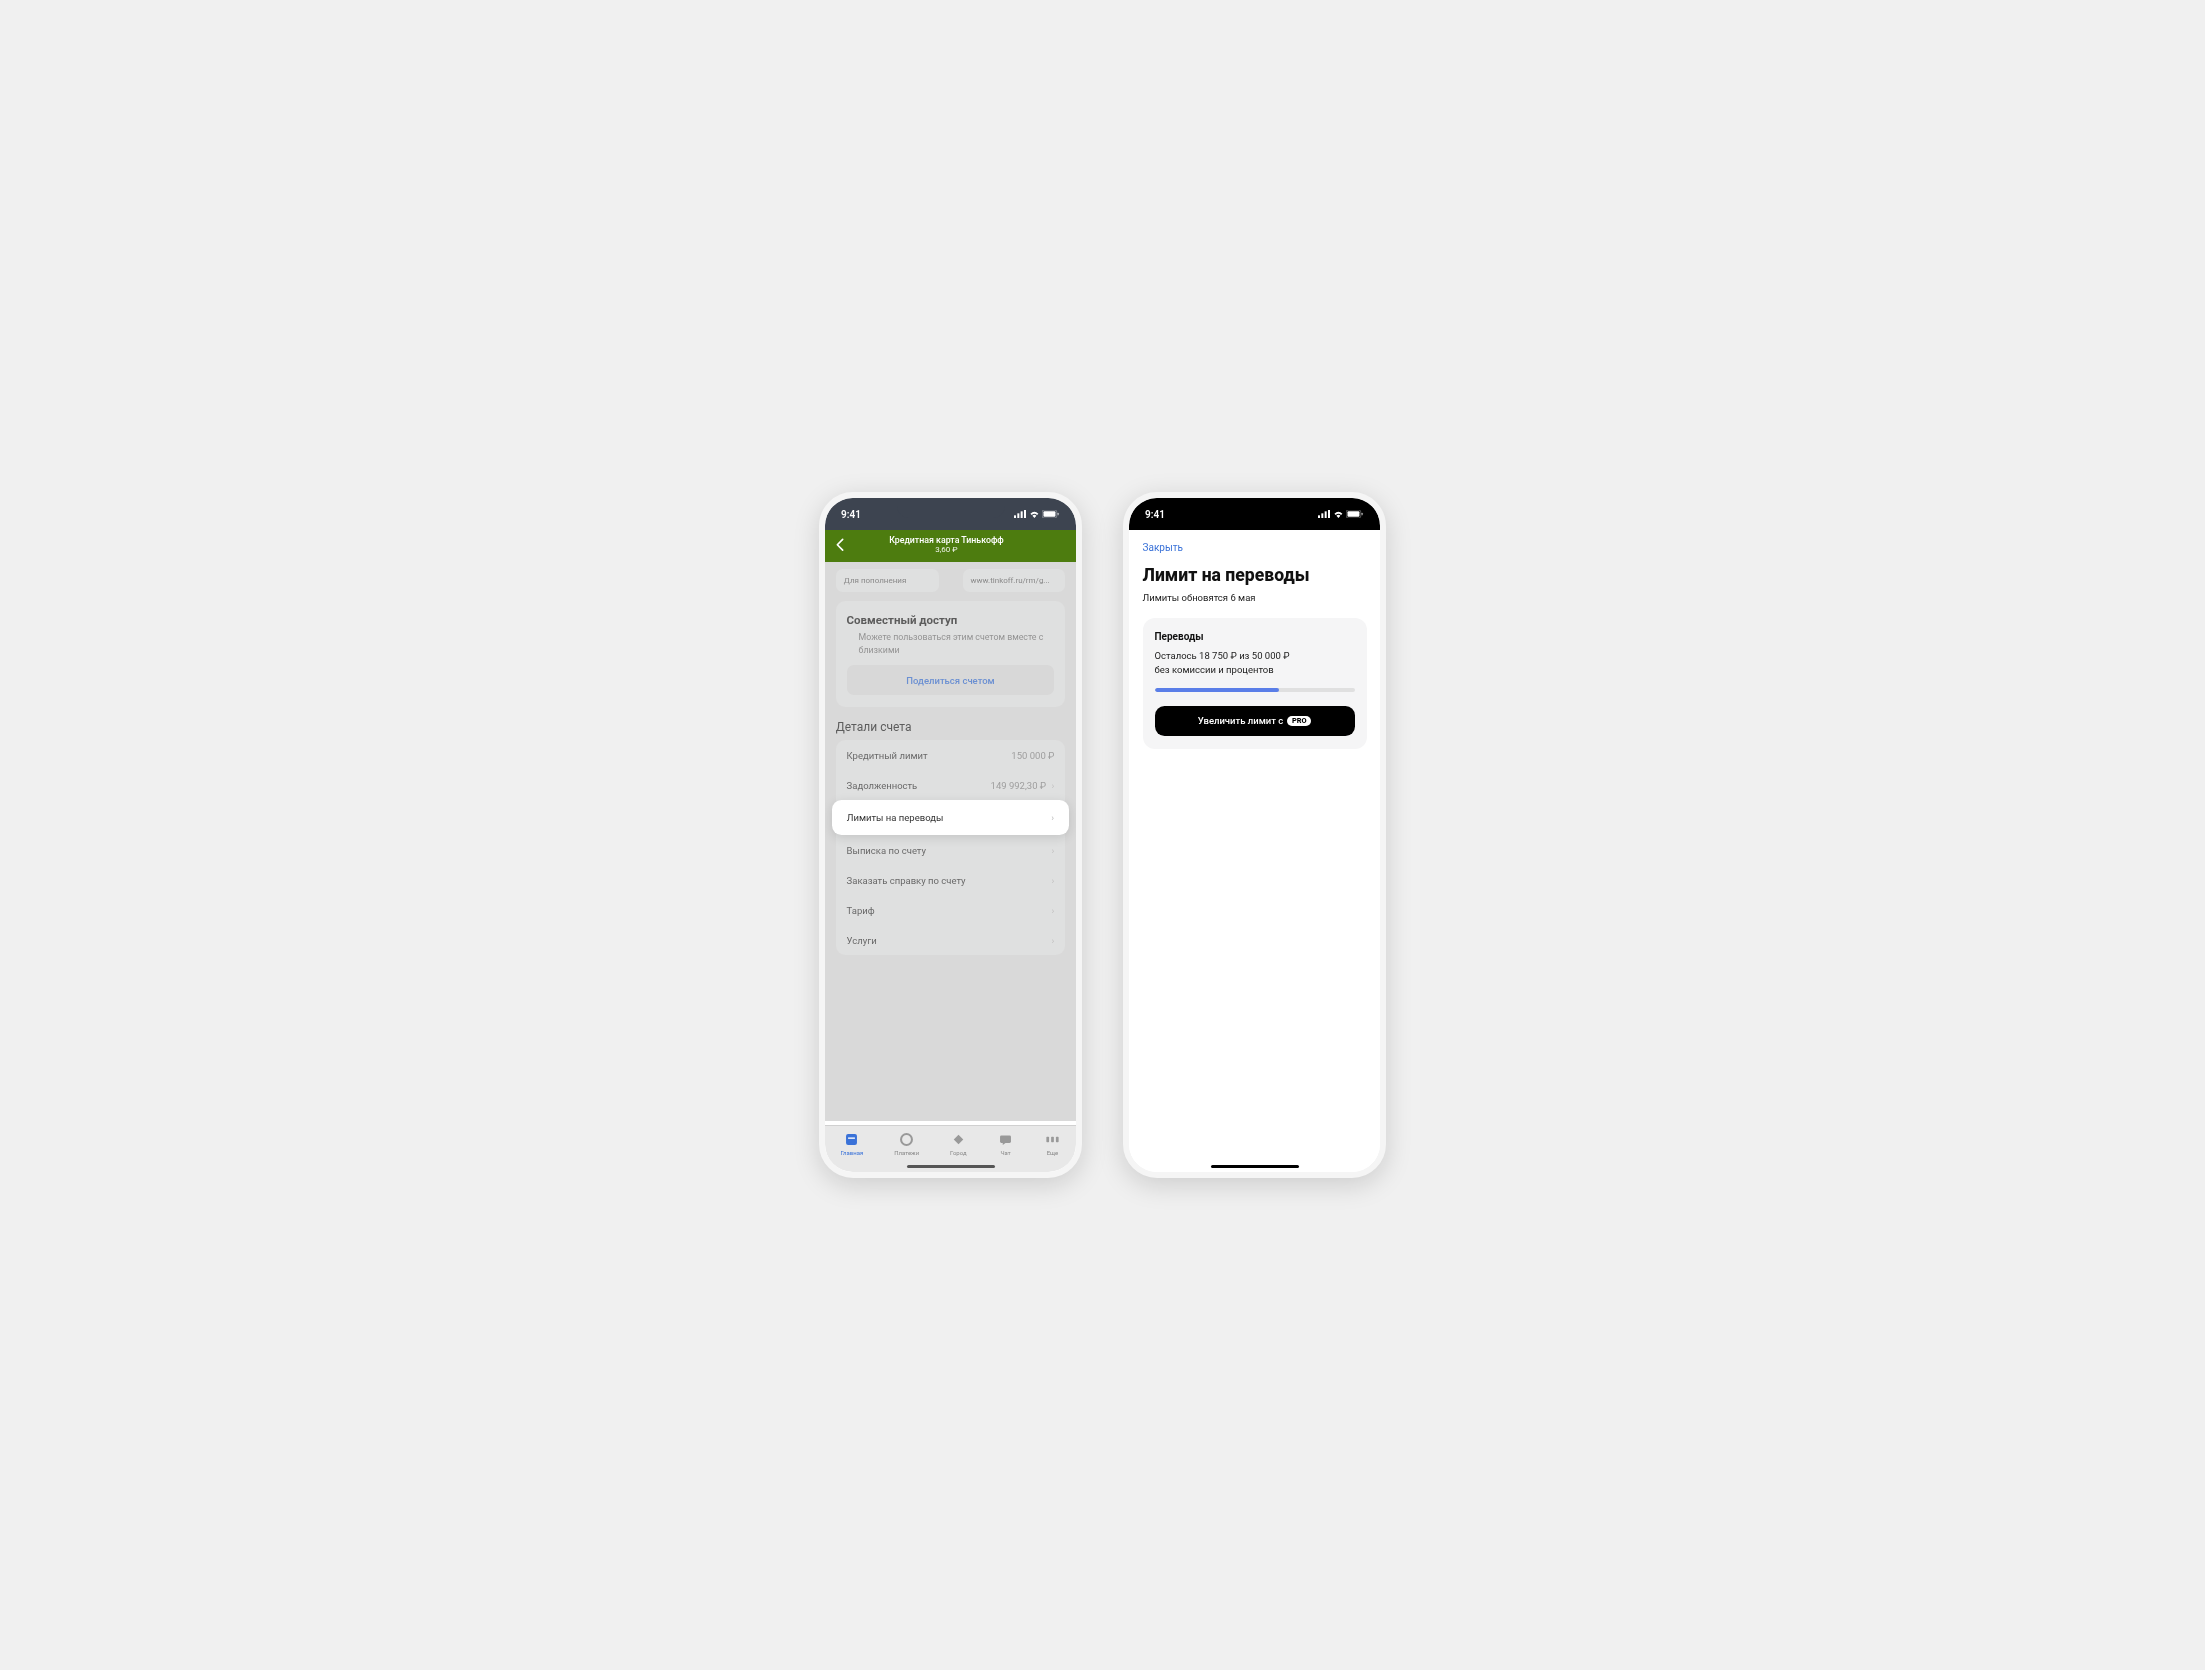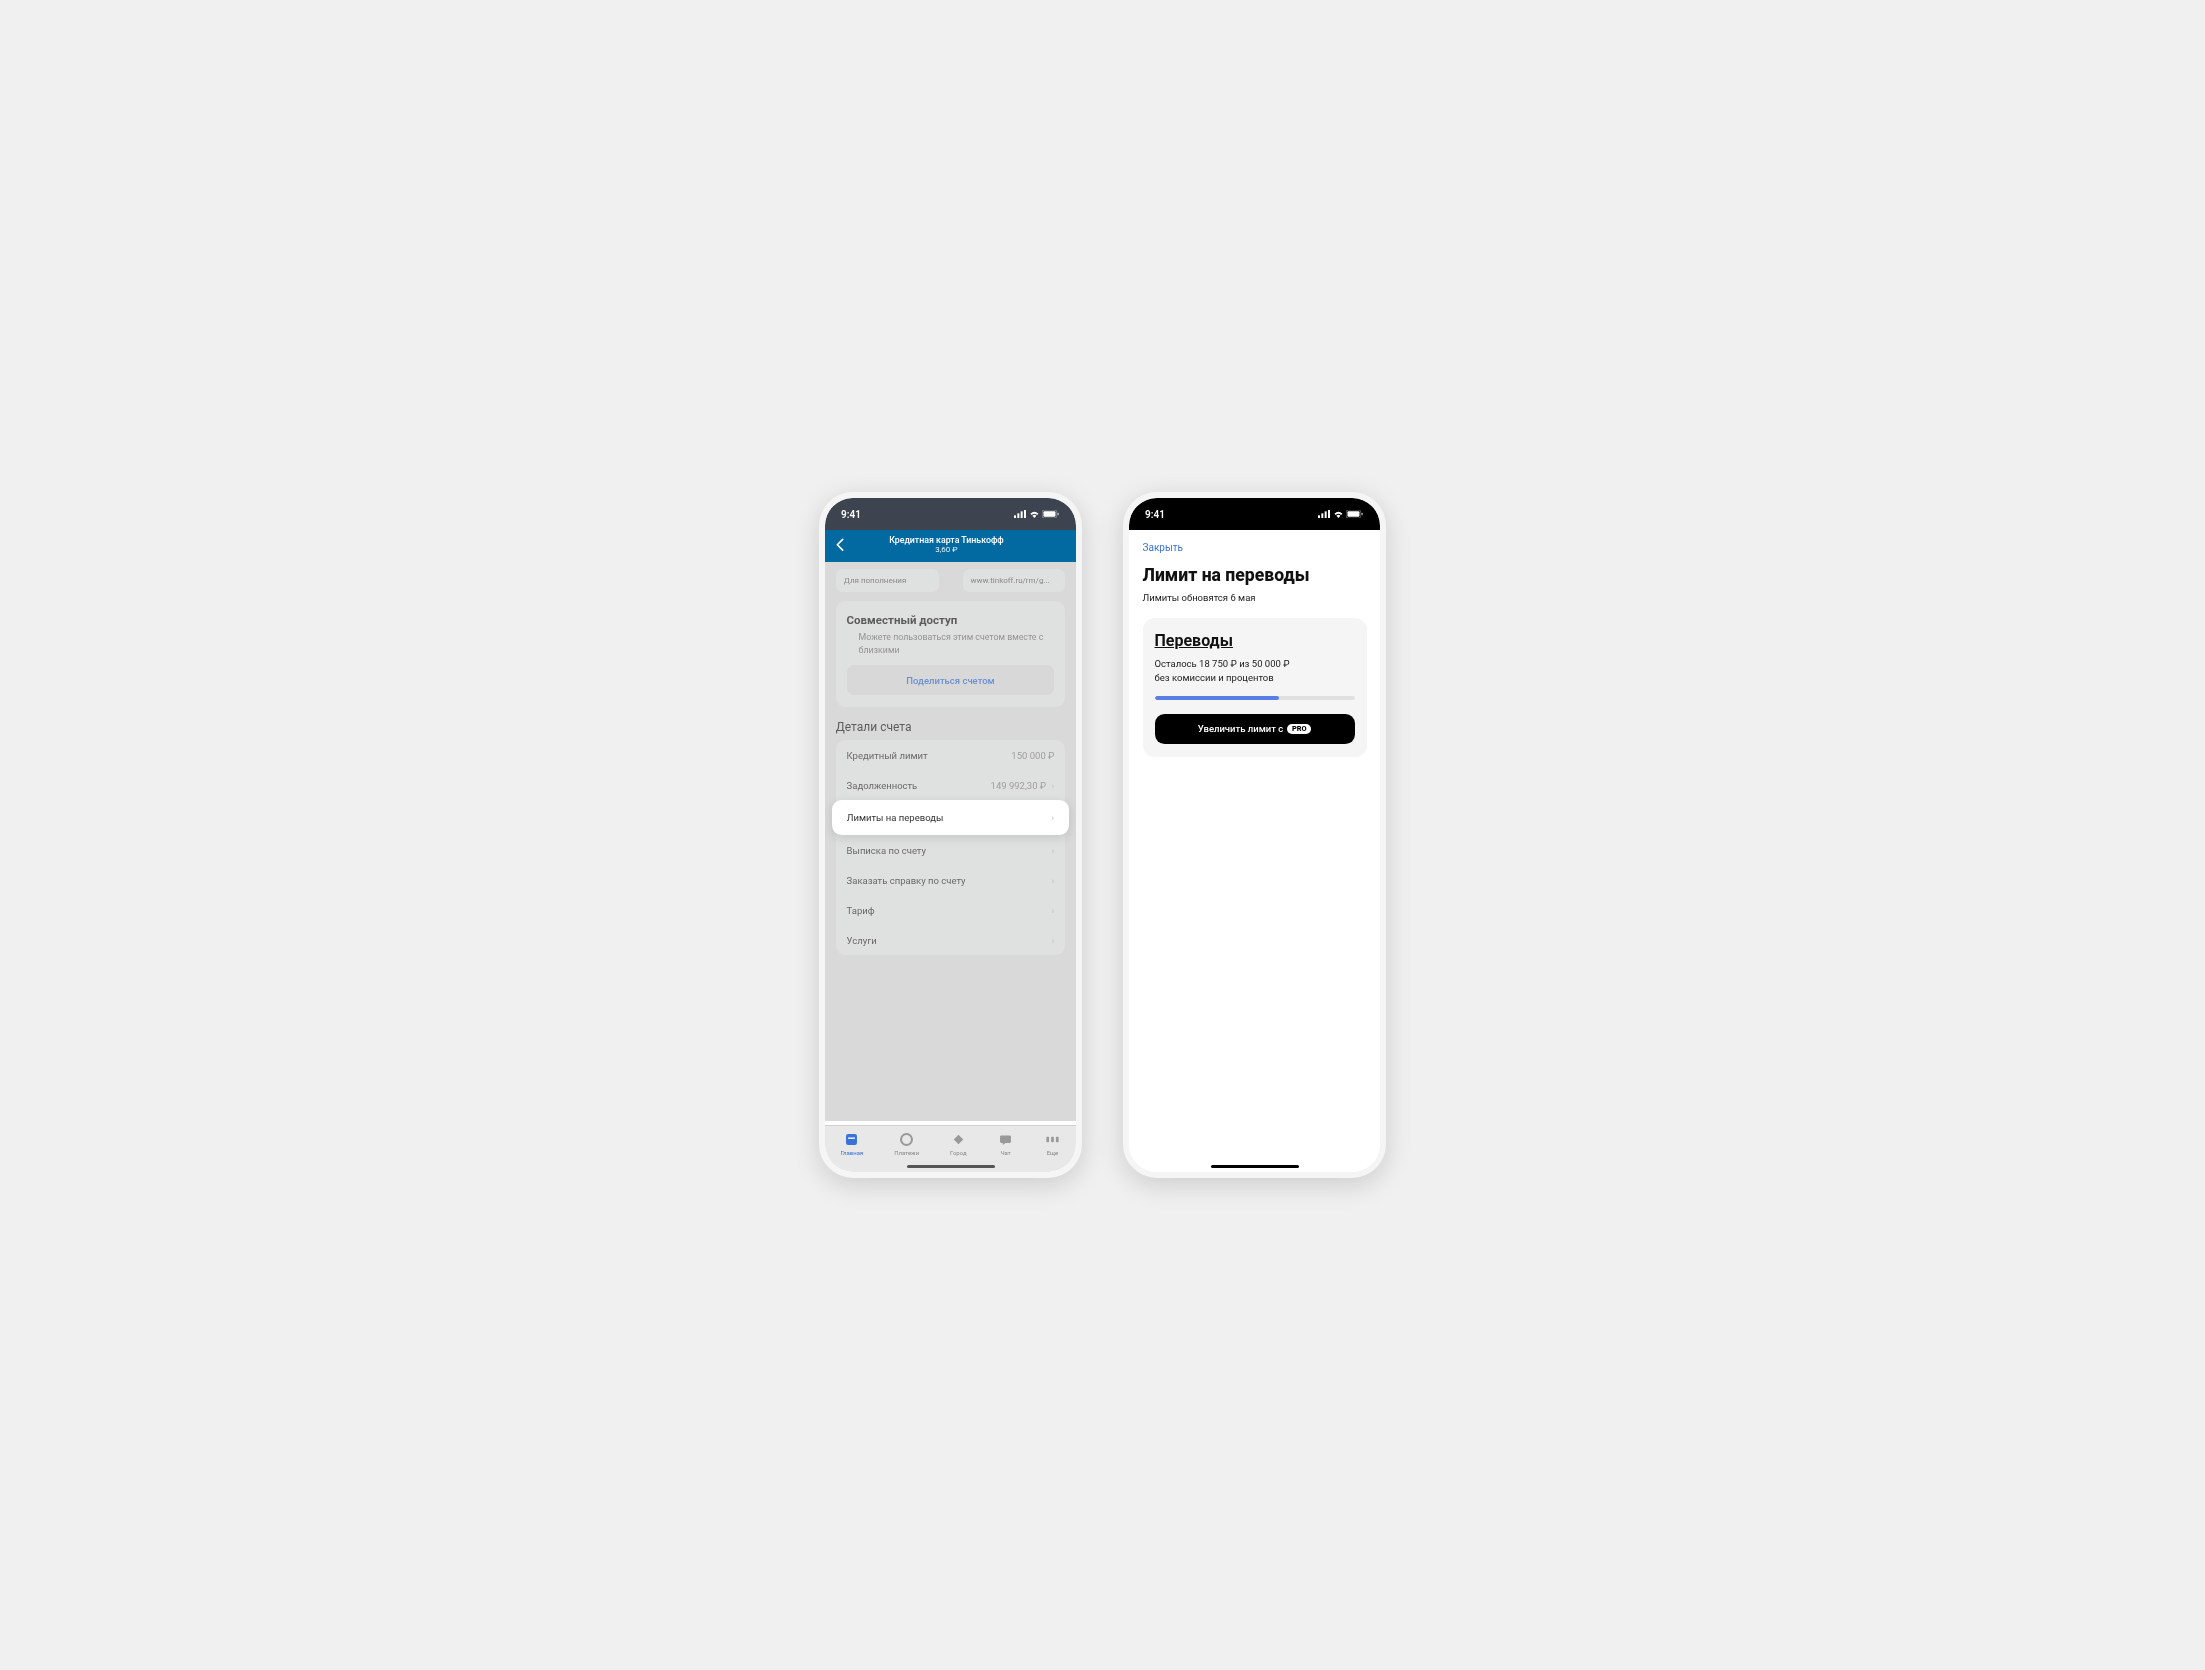--- a/index.html
+++ b/index.html
@@ -7,21 +7,21 @@
 .phone { width: 263px; height: 686px; background: #fff; border-radius: 34px; box-shadow: 0 6.8px 27px rgba(0,0,0,0.15); position: relative; overflow: hidden; border: 6.8px solid #f5f5f5; }
 .phone-inner { width: 100%; height: 100%; border-radius: 27px; overflow: hidden; position: relative; background: #fff; }
 .notch { position: absolute; top: 0; left: 50%; transform: translateX(-50%); width: 108px; height: 20px; background: #000; border-radius: 0 0 12px 12px; z-index: 100; }
 .phone-left .notch { background: #3d4450; }
 .status-bar { height: 32px; display: flex; justify-content: space-between; align-items: center; padding: 0 16px; font-size: 10px; font-weight: 600; }
 .phone-left .status-bar { background: #3d4450; color: #fff; }
 .phone-right .status-bar { background: #000; color: #fff; }
 .status-icons { display: flex; gap: 2.7px; align-items: center; }
 .signal-icon, .wifi-icon, .battery-icon { display: inline-block; }
 .signal-icon svg, .wifi-icon svg, .battery-icon svg { display: block; }
-.nav-header { background: #0369a1; color: #fff; padding: 5.4px 10.8px 8px; display: flex; align-items: center; gap: 0; justify-content: center; }
+.nav-header { background: #4d7c0f; color: #fff; padding: 5.4px 10.8px 8px; display: flex; align-items: center; gap: 0; justify-content: center; }
 .back-chevron { width: 9.5px; height: 13.5px; display: flex; align-items: center; }
 .nav-title-block { flex: 1; text-align: center; margin-right: 17.6px; }
 .nav-title { font-size: 8.8px; font-weight: 500; }
 .nav-subtitle { font-size: 8px; opacity: 0.9; }
 .content-left { background: #e2e2e2; height: calc(100% - 32px - 36px - 47px); overflow: hidden; position: relative; }
 .content-overlay { position: absolute; inset: 0; background: rgba(200,200,200,0.35); pointer-events: none; z-index: 5; }
 .pills-row { display: flex; gap: 24px; padding: 6.8px 10.8px 9.5px; }
 .pill { flex: 1; background: #eceded; border-radius: 6.8px; padding: 6.8px 8px; font-size: 8px; color: #666; white-space: nowrap; overflow: hidden; text-overflow: ellipsis; }
 .card { background: #eceded; border-radius: 9.5px; margin: 0 10.8px 9.5px; padding: 12px 10.8px; }
 .card-title { font-size: 11.5px; font-weight: 700; color: #222; margin-bottom: 4px; }
@@ -38,21 +38,21 @@
 .tab.active { color: #3a72d8; }
 .tab-icon { width: 16px; height: 16px; display: flex; align-items: center; justify-content: center; }
 .home-indicator { position: absolute; bottom: 4px; left: 50%; transform: translateX(-50%); width: 88px; height: 3.4px; background: #000; border-radius: 2px; z-index: 50; }
 .phone-left .home-indicator { background: #555; }
 
 .content-right { background: #fff; padding: 8px 13.5px; height: calc(100% - 32px); }
 .close-link { color: #3a72d8; font-size: 10px; padding: 4px 0 12px; }
 .page-title-right { font-size: 17.6px; font-weight: 800; color: #111; margin-bottom: 6.8px; }
 .page-sub-right { font-size: 9.5px; color: #222; margin-bottom: 15px; }
 .limit-card { background: #f5f5f6; border-radius: 12px; padding: 13.5px 12px; }
-.limit-title { font-size: 16px; font-weight: 700; color: #111; margin-bottom: 6.8px; text-decoration: underline; }
+.limit-title { font-size: 10px; font-weight: 700; color: #111; margin-bottom: 6.8px; }
 .limit-text { font-size: 9.5px; color: #222; line-height: 1.5; margin-bottom: 10.8px; }
 .progress-track { height: 4px; background: #e0e0e0; border-radius: 2px; overflow: hidden; margin-bottom: 13.5px; }
 .progress-fill { height: 100%; background: #5a7ee8; border-radius: 2px; }
 .pro-button { background: #000; color: #fff; border-radius: 9.5px; padding: 9.5px; display: flex; align-items: center; justify-content: center; gap: 4px; font-size: 9.5px; font-weight: 500; }
 .pro-badge { background: #fff; color: #000; border-radius: 6.8px; padding: 0.7px 4.7px; font-size: 7.4px; font-weight: 800; }
 </style>
 </head>
 <body>
 
 <div class="phone phone-left">

